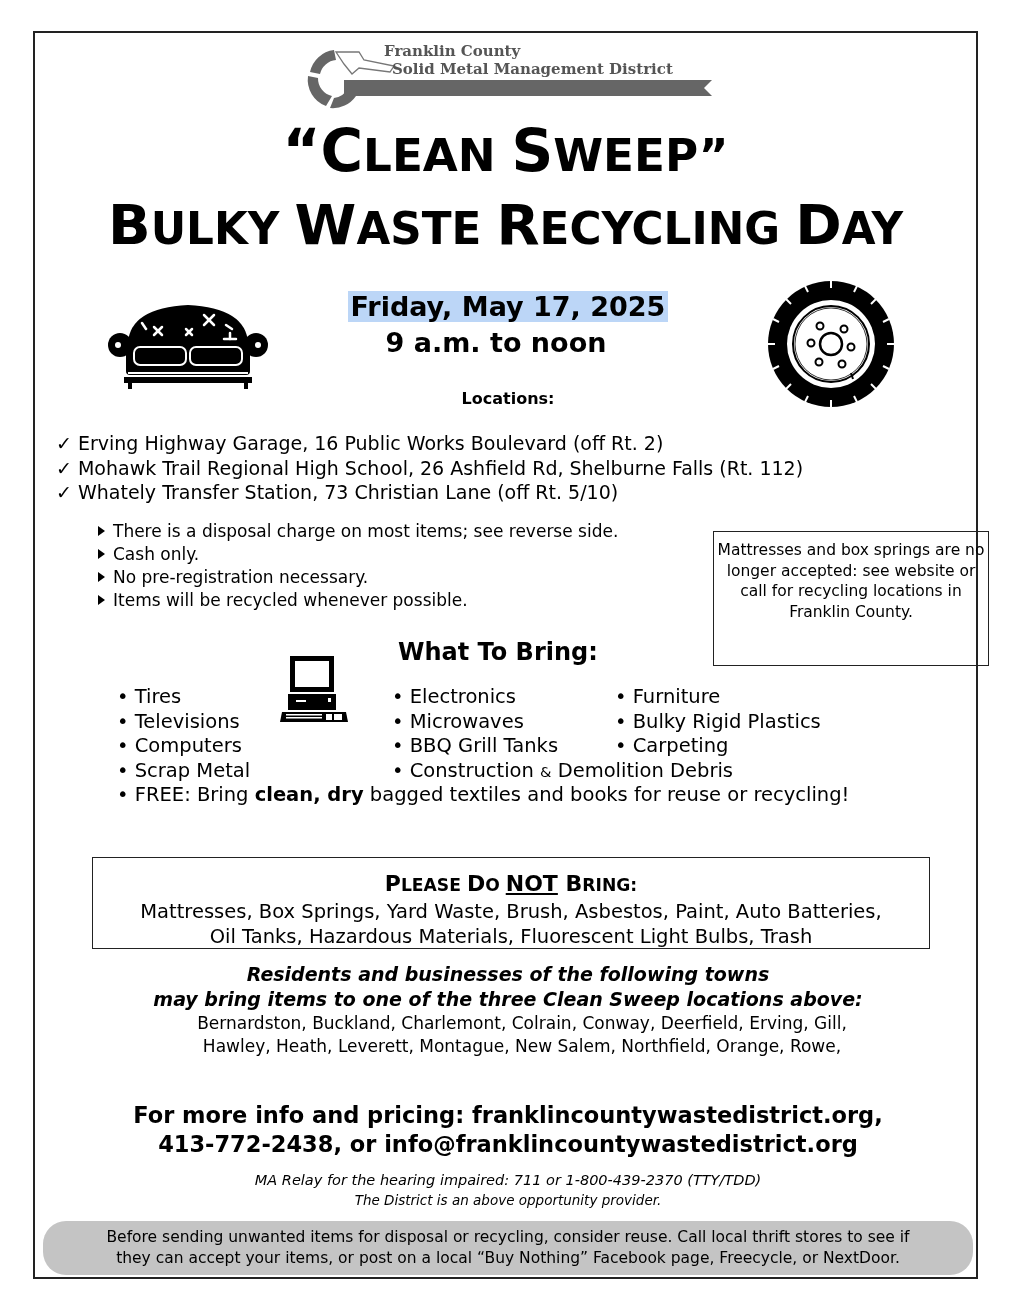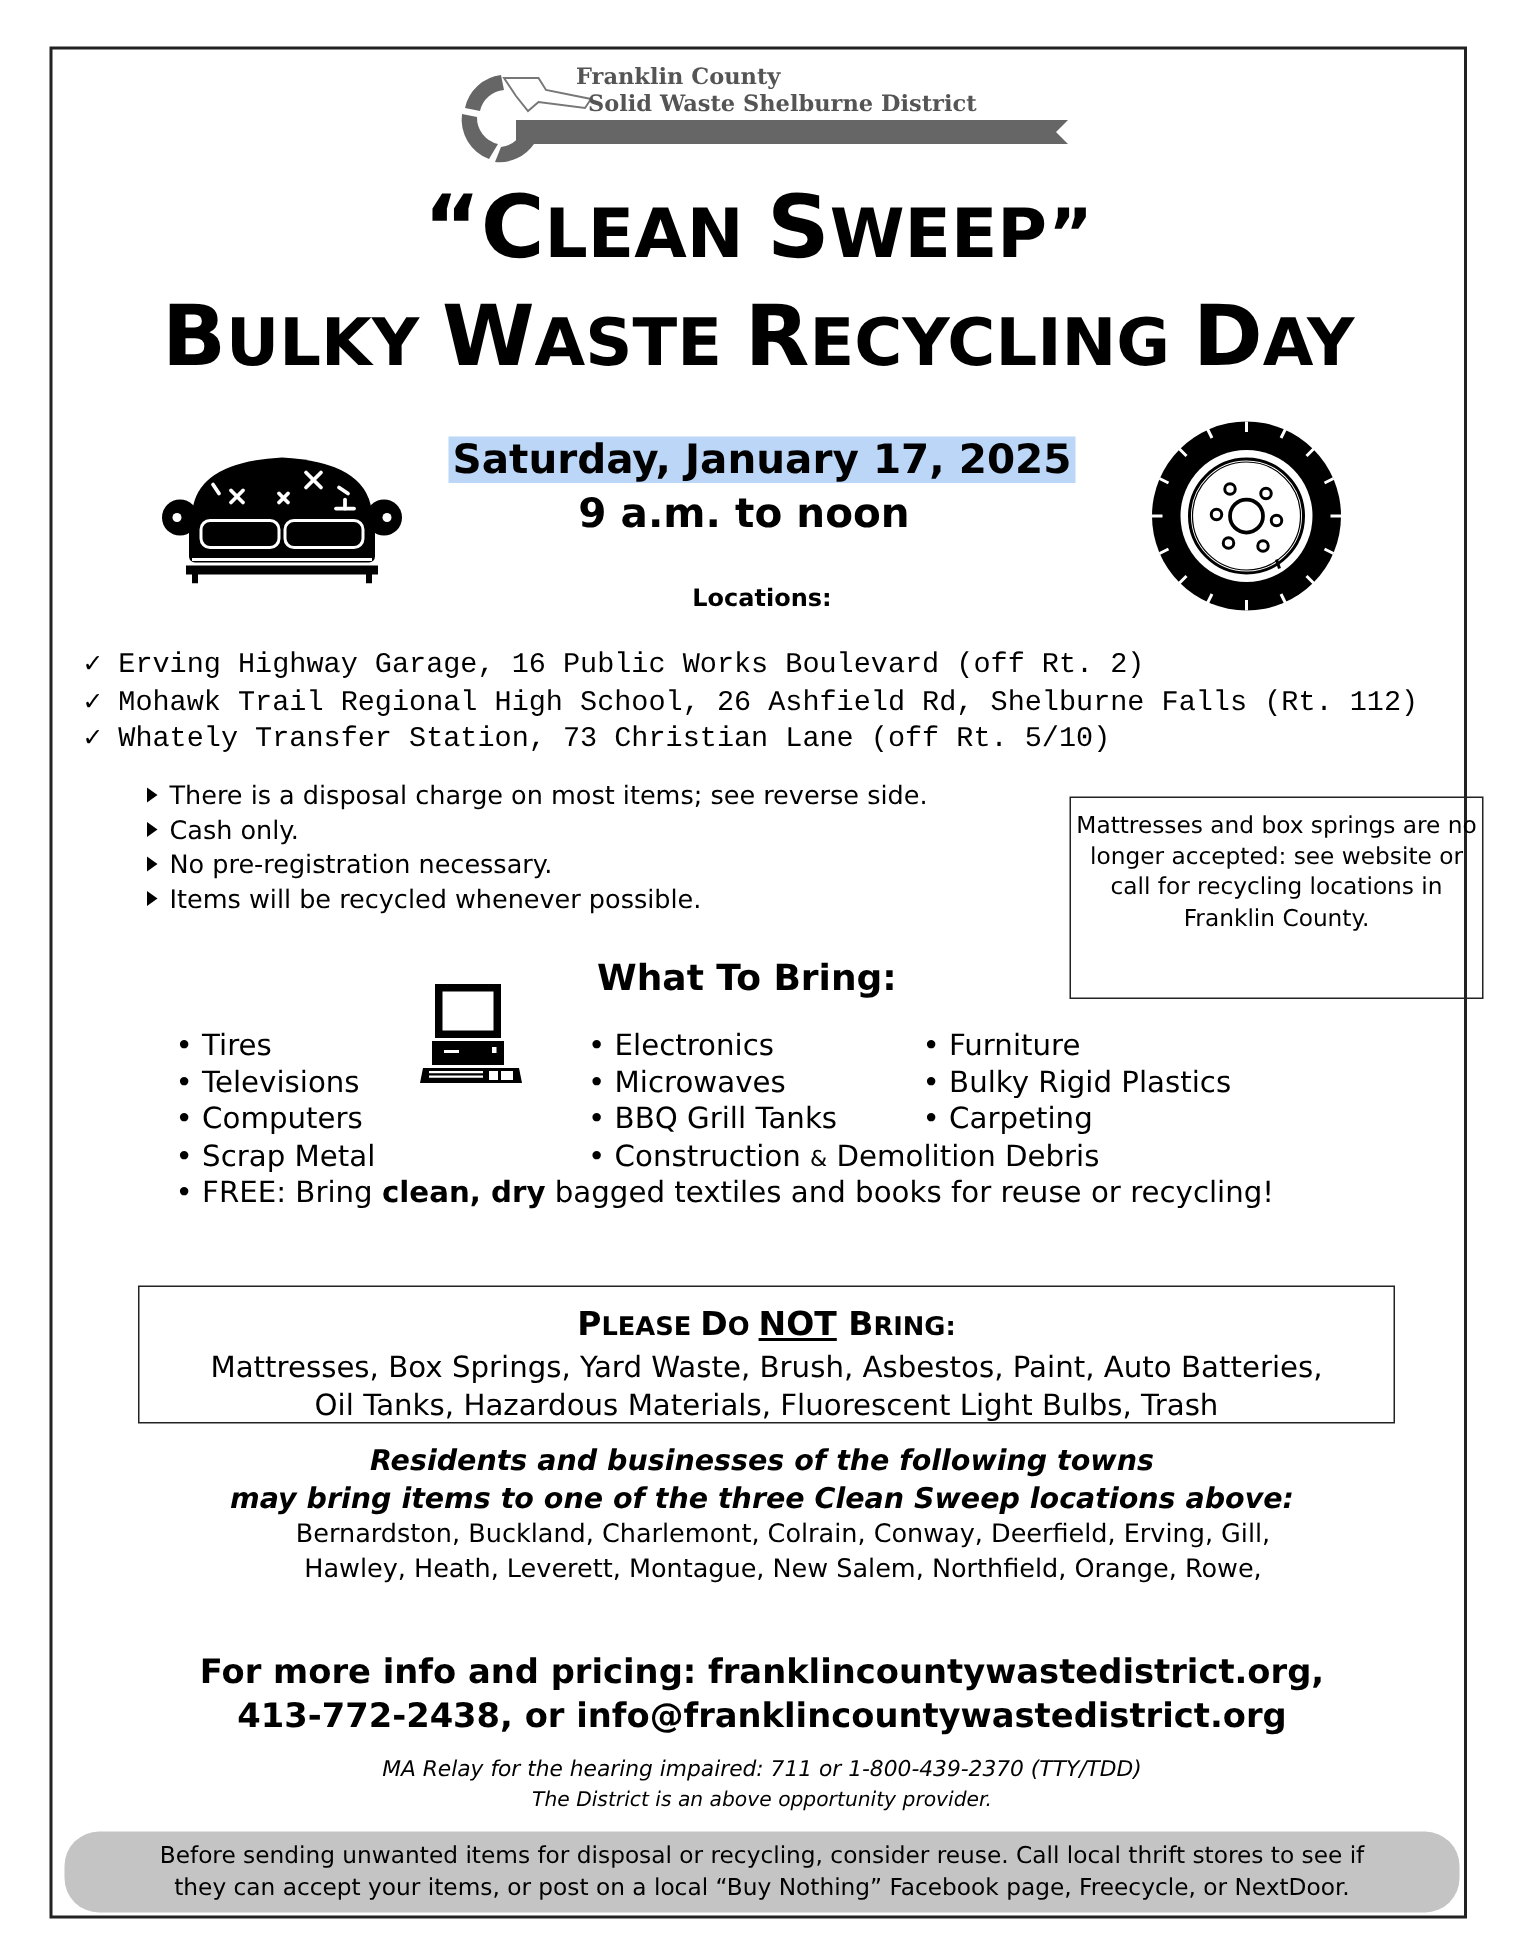--- a/index.html
+++ b/index.html
@@ -23,21 +23,21 @@
     .title2 { left: 33px; width: 945px; top: 192px; font-weight: bold; font-size: 56px;
               line-height: 66px; white-space: nowrap; }
     .sc { font-size: 0.78em; }
 
     .date { left: 0; width: 1016px; top: 289px; font-weight: bold; font-size: 27px; line-height: 36px; }
     .date span { background: #bcd6f7; padding: 0 3px; }
     .time { left: 0; width: 992px; top: 326px; font-weight: bold; font-size: 27px; line-height: 34px; }
     .loc-h { left: 0; width: 1016px; top: 383px; font-weight: bold; font-size: 16px; line-height: 32px; }
 
     .locs { left: 56px; top: 431px; font-size: 19px; line-height: 24.5px; }
-    .locs div { white-space: nowrap; font-family: Liberation Mono, monospace; }
+    .locs div { white-space: nowrap; }
 
     .notes { left: 98px; top: 520px; font-size: 17px; line-height: 23px; }
     .notes div { white-space: nowrap; }
     .tri { display: inline-block; width: 0; height: 0; border-top: 5px solid transparent;
            border-bottom: 5px solid transparent; border-left: 7px solid #000; margin-right: 8px;
            vertical-align: 1px; }
 
     .mattress-box { left: 713px; top: 531px; width: 276px; height: 135px; border: 1.5px solid #222;
                     box-sizing: border-box; font-size: 15.5px; line-height: 20.5px; text-align: center;
                     padding-top: 8px; }
@@ -78,21 +78,21 @@
 
     <polygon points="40,38 408,38 400,46 408,54 40,54" fill="#666"></polygon>
 
     <polygon points="32,10 55,10 60,18 90,24 86,30 55,26 48,32 40,22" fill="#fff" stroke="#777" stroke-width="1.3"></polygon>
 
     <path d="M30,8 A28,28 0 0 0 6,30 L16,32 A18,18 0 0 1 32,18 Z" fill="#666"></path>
     <path d="M4,34 A28,28 0 0 0 22,64 L28,54 A18,18 0 0 1 14,36 Z" fill="#666"></path>
     <path d="M26,66 A28,28 0 0 0 52,54 L44,46 A18,18 0 0 1 30,56 Z" fill="#666"></path>
   </svg>
   <div class="logo-text1">Franklin County</div>
-  <div class="logo-text2">Solid Waste Shelburne District</div>
+  <div class="logo-text2">Solid Metal Management District</div>
 </div>
 
 <div class="abs title1 center"><span>“C</span><span class="sc">LEAN </span><span>S</span><span class="sc">WEEP”</span></div>
 <div class="abs title2 center"><span>B</span><span class="sc">ULKY </span><span>W</span><span class="sc">ASTE </span><span>R</span><span class="sc">ECYCLING </span><span>D</span><span class="sc">AY</span></div>
 
 <svg class="abs" style="left:106px;top:303px" width="164" height="86" viewBox="0 0 164 86">
   <path d="M22,40 Q24,5 82,2 Q140,5 142,40 Z" fill="#000"></path>
   <circle cx="14" cy="42" r="12" fill="#000"></circle>
     <circle cx="12" cy="42" r="3" fill="#fff"></circle>
   <circle cx="150" cy="42" r="12" fill="#000"></circle>
@@ -146,21 +146,21 @@
     <circle cx="55" cy="47" r="3.5"></circle>
       <circle cx="79" cy="50" r="3.5"></circle>
     <circle cx="46" cy="64" r="3.5"></circle>
       <circle cx="86" cy="68" r="3.5"></circle>
     <circle cx="54" cy="83" r="3.5"></circle>
       <circle cx="77" cy="85" r="3.5"></circle>
   </g>
   <line x1="86" y1="94" x2="88" y2="100" stroke="#000" stroke-width="2"></line>
 </svg>
 
-<div class="abs date center"><span>Saturday, January 17, 2025</span></div>
+<div class="abs date center"><span>Friday, May 17, 2025</span></div>
 <div class="abs time center">9 a.m. to noon</div>
 <div class="abs loc-h center">Locations:</div>
 
 <div class="abs locs">
   <div><span>✓</span> <span>Erving Highway Garage, 16 Public Works Boulevard (off Rt. 2)</span></div>
   <div><span>✓</span> <span>Mohawk Trail Regional High School, 26 Ashfield Rd, Shelburne Falls (Rt. 112)</span></div>
   <div><span>✓</span> <span>Whately Transfer Station, 73 Christian Lane (off Rt. 5/10)</span></div>
 </div>
 
 <div class="abs notes">

